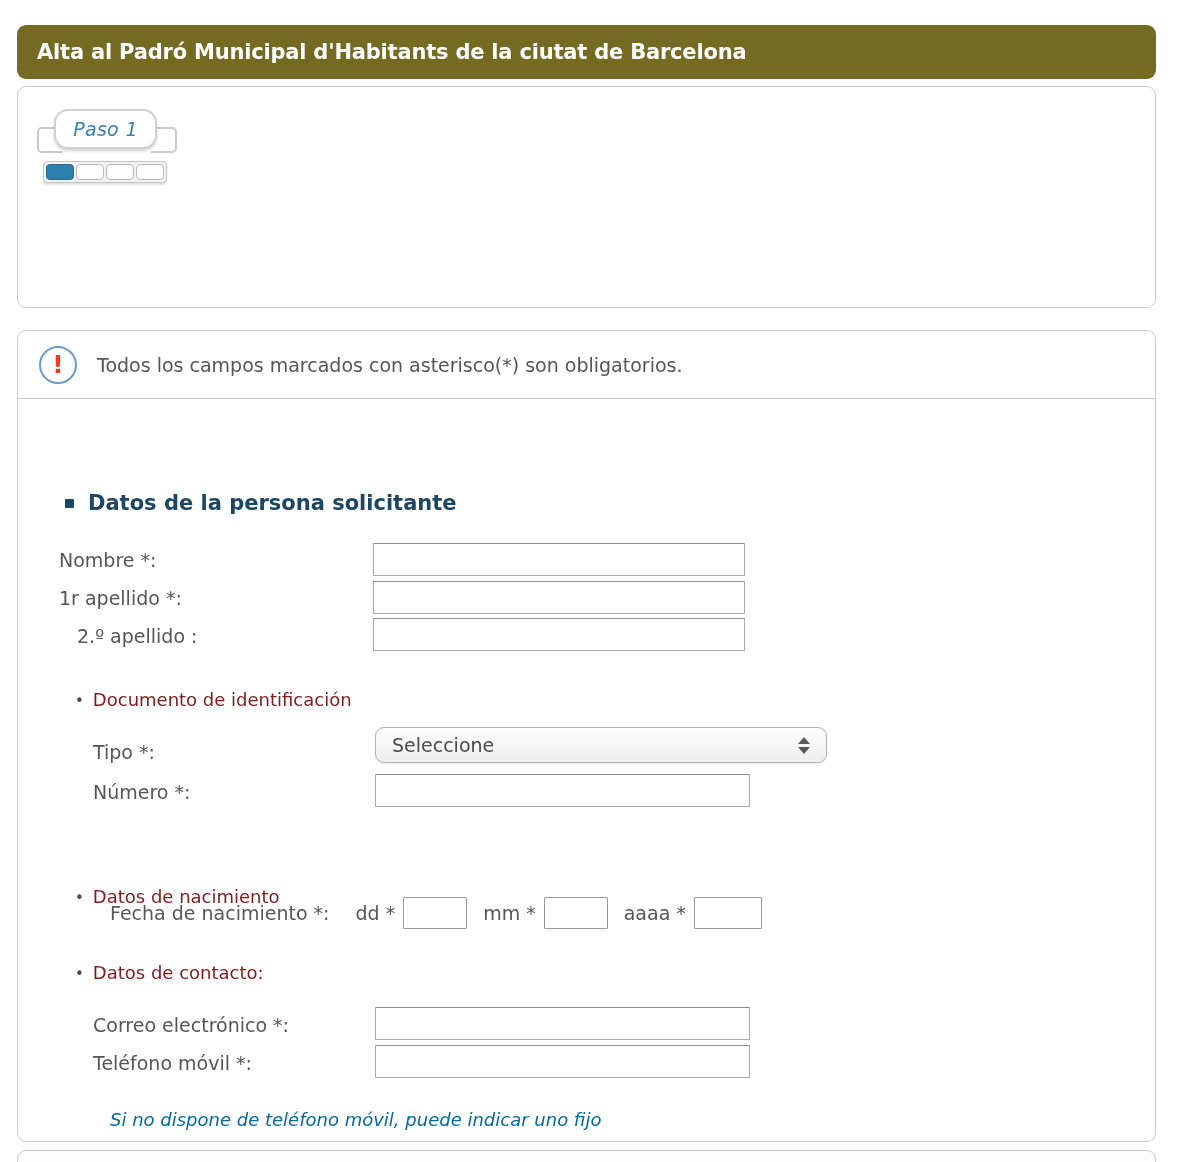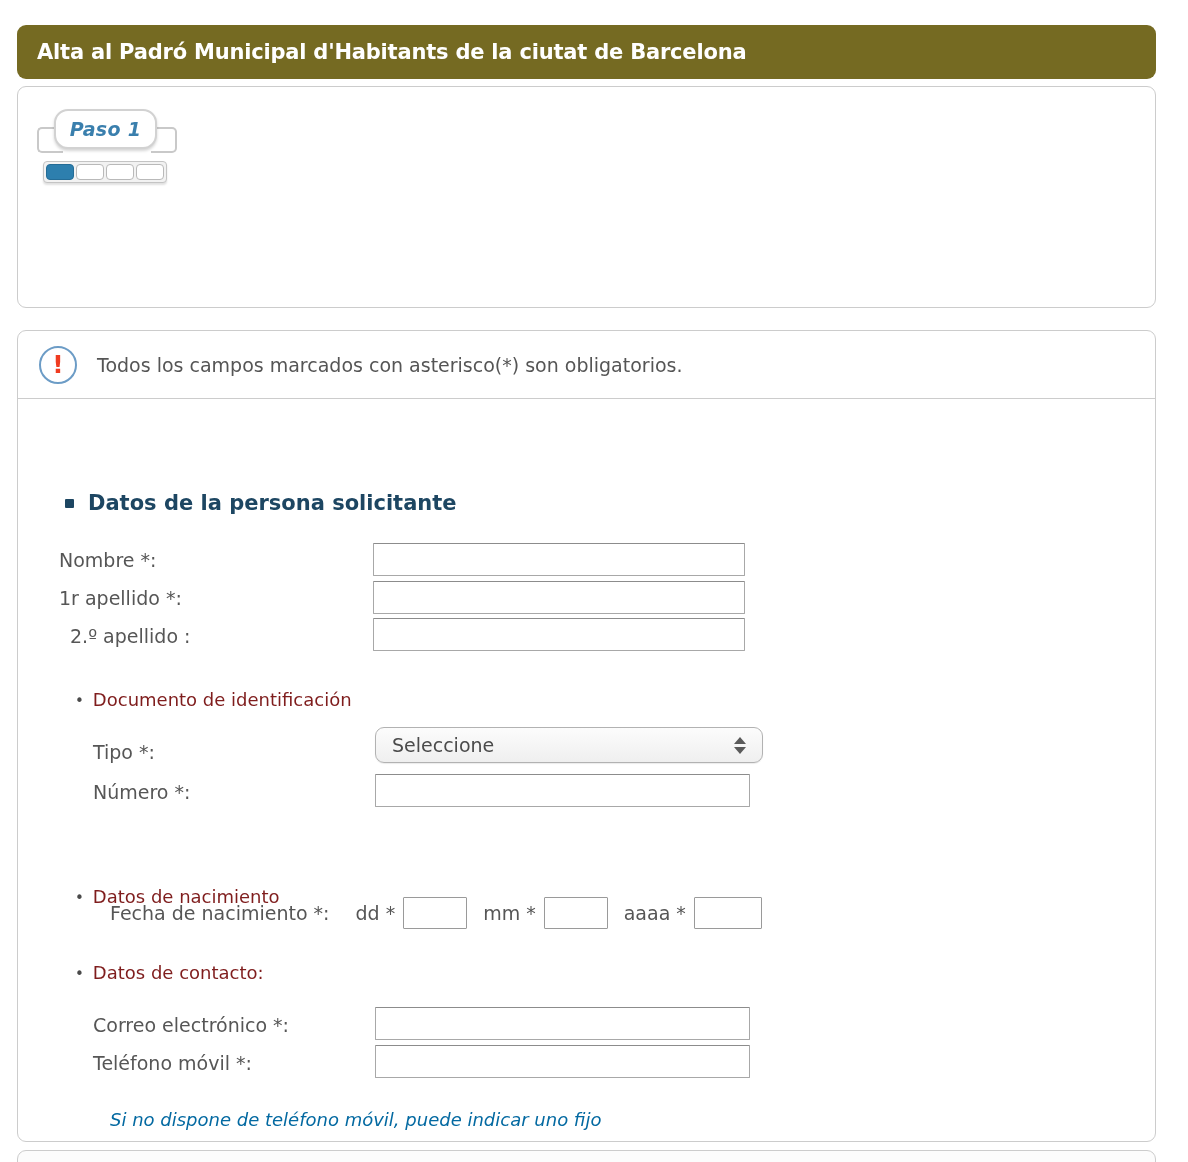--- a/index.html
+++ b/index.html
@@ -71,21 +71,21 @@
     width: 103px; height: 40px;
     background: #ffffff;
     border: 2px solid #d2d2d2;
     border-radius: 14px;
     box-shadow: 0 2px 3px rgba(0,0,0,0.17);
     display: flex; align-items: center; justify-content: center;
   }
   .step-bubble-label {
     color: #3a7fad;
     font-size: 19px;
-    font-weight: bold;
+    font-weight: normal;
     font-style: italic;
     font-family: "DejaVu Sans", "Liberation Sans", sans-serif;
     text-shadow: 0 1px 0 rgba(255,255,255,0.9);
     letter-spacing: 0.3px;
   }
   .step-progress {
     position: absolute;
     left: 6px; top: 56px;
     display: flex;
     gap: 2px;
@@ -314,27 +314,27 @@
       <span class="sq-bullet"></span>
       <span>Datos de la persona solicitante</span>
     </div>
 
     <label class="field-label" style="left:41px; top:150px;">Nombre *:</label>
     <input class="text-input" style="left: 355px; top: 144px; width: 372px; height: 33px;" value="">
 
     <label class="field-label" style="left:41px; top:188px;">1r apellido *:</label>
     <input class="text-input" style="left: 355px; top: 182px; width: 372px; height: 33px;" value="">
 
-    <label class="field-label" style="left:52px; top:226px;">2.º apellido :</label>
+    <label class="field-label" style="left:59px; top:226px;">2.º apellido :</label>
     <input class="text-input" style="left: 355px; top: 219px; width: 372px; height: 33px;" value="">
 
     <div class="sub-bullet" style="left:57px; top:290px;">Documento de identificación</div>
 
     <label class="field-label" style="left:75px; top:342px;">Tipo *:</label>
-    <div class="select-box" style="left:357px; top:328px; width:388px; height:36px;">
+    <div class="select-box" style="left:357px; top:328px; width:452px; height:36px;">
       <span class="select-value">Seleccione</span>
       <span class="select-arrows">
         <span class="arrow-up"></span>
         <span class="arrow-down"></span>
       </span>
     </div>
 
     <label class="field-label" style="left:75px; top:382px;">Número *:</label>
     <input class="text-input" style="left: 357px; top: 375px; width: 375px; height: 33px;" value="">
 

